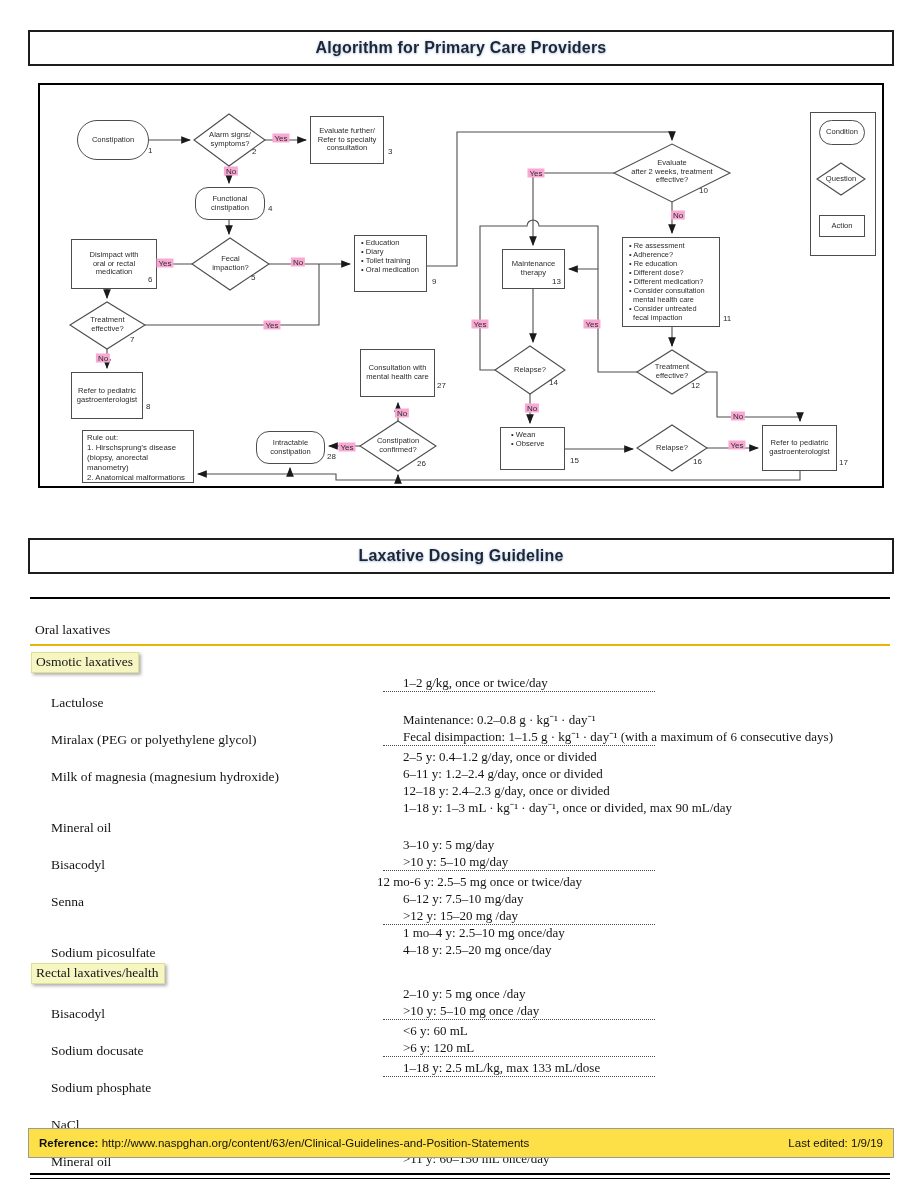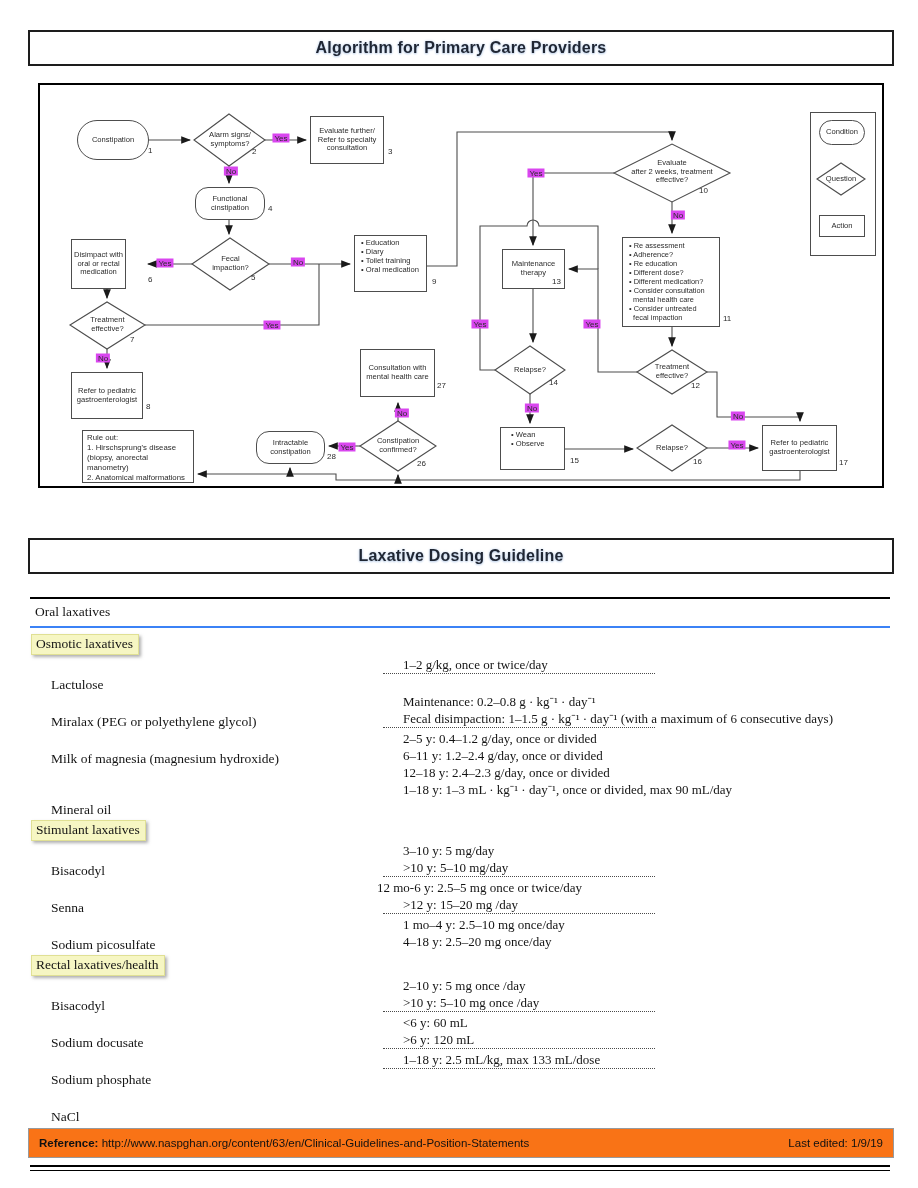--- a/index.html
+++ b/index.html
@@ -17,44 +17,44 @@
   .node{position:absolute;border:1px solid #4d4d4d;background:#fff;display:flex;align-items:center;
         justify-content:center;text-align:center;color:#2b2b2b;box-sizing:border-box;
         font:7.6px/1.18 "Liberation Sans",sans-serif;}
   .node span{white-space:pre-line;}
   .pill{border-radius:20px;}
   .round{border-radius:13px;}
   .list{justify-content:flex-start;align-items:flex-start;text-align:left;padding:3px 2px 2px 6px;}
   .dtext{position:absolute;text-align:center;color:#2b2b2b;font:7.6px/1.15 "Liberation Sans",sans-serif;
          white-space:pre-line;}
   .num{position:absolute;font:8px "Liberation Sans",sans-serif;color:#2b2b2b;}
-  .elabel{position:absolute;transform:translate(-50%,-50%);background:#d946ef;padding:0 2px;
+  .elabel{position:absolute;transform:translate(-50%,-50%);background:#f9a8d4;padding:0 2px;
           font:8px "Liberation Sans",sans-serif;color:#2b2b2b;}
   .legendbox{position:absolute;left:770px;top:27px;width:64px;height:142px;border:1px solid #4d4d4d;}
   
   .tablewrap{position:absolute;left:30px;top:597px;width:860px;color:#141414;
              font-family:"Liberation Serif",serif;}
-  .thead{display:flex;border-top:2px solid #000;border-bottom:2px solid #3b82f6;padding:5px 0 6px 0;}
+  .thead{display:flex;border-top:2px solid #000;border-bottom:2px solid #eab308;padding:23px 0 6px 0;}
   .thead .c1{width:373px;padding-left:5px;font-size:13.5px;}
   .thead .c2{flex:1;text-align:center;font-size:13.5px;}
   .tbody{padding-top:4px;}
   .cat{margin:2px 0 1px 1px;font-size:13.5px;line-height:18px;}
   .chip{display:inline-block;background:#f6f6c3;border:1px solid #e0e094;padding:0 5px 1px 4px;
         box-shadow:2px 2px 3px rgba(110,110,110,.55);}
   .drow{display:flex;}
   .dname{width:373px;padding-left:21px;font-size:13.5px;line-height:17px;box-sizing:border-box;margin-top:20px;}
   .vcenter{display:flex;align-items:center;}
   .ddoses{flex:1;}
   .dline{position:relative;font-size:13px;line-height:17px;white-space:nowrap;}
   .dline.dotted::after{content:"";position:absolute;left:-20px;bottom:-1px;width:272px;
         border-top:1.6px dotted #4a4a4a;}
   .outdent{margin-left:-26px;}
   .tbl-bottom{margin-top:3px;height:3px;border-top:2px solid #000;border-bottom:1px solid #000;}
   
-  .footer{position:absolute;left:28px;top:1128px;width:866px;height:30px;background:#f97316;
+  .footer{position:absolute;left:28px;top:1128px;width:866px;height:30px;background:#fde047;
           border:1px solid #989a9c;box-sizing:border-box;display:flex;align-items:center;
           justify-content:space-between;padding:14px 10px;font:11.5px "Liberation Sans",sans-serif;color:#111;}
   .footer .bold{font-weight:bold;}
 </style>
 </head>
 <body>
 
 <div class="page">
 
   <div class="titlebox" style="top:30px">
@@ -113,21 +113,21 @@
       </div>
     <div class="node" style="left:270px;top:31px;width:74px;height:48px">
         <span>Evaluate further/
 Refer to specialty
 consultation</span>
       </div>
     <div class="node round" style="left:155px;top:102px;width:70px;height:33px">
         <span>Functional
 cinstipation</span>
       </div>
-    <div class="node" style="left:31px;top:154px;width:55px;height:50px">
+    <div class="node" style="left:31px;top:154px;width:86px;height:50px">
         <span>Disimpact with
 oral or rectal
 medication</span>
       </div>
     <div class="node" style="left:31px;top:287px;width:72px;height:47px">
         <span>Refer to pediatric
 gastroenterologist</span>
       </div>
     <div class="node list" style="left:314px;top:150px;width:73px;height:57px">
         <span>• Education
@@ -270,32 +270,32 @@
         </div>
       </div>
 
       <div class="drow">
         <div class="dname">Mineral oil</div>
         <div class="ddoses">
             <div class="dline">1–18 y: 1–3 mL · kg⁻¹ · day⁻¹, once or divided, max 90 mL/day</div>
           </div>
       </div>
 
-      <div class="cat"><span class="chip">Stimulant laxatives</span></div>
       <div class="drow">
         <div class="dname">Bisacodyl</div>
         <div class="ddoses">
           <div class="dline">3–10 y: 5 mg/day</div>
           <div class="dline dotted">&gt;10 y: 5–10 mg/day</div>
         </div>
       </div>
       <div class="drow">
         <div class="dname">Senna</div>
         <div class="ddoses">
           <div class="dline outdent">12 mo-6 y: 2.5–5 mg once or twice/day</div>
+          <div class="dline">6–12 y: 7.5–10 mg/day</div>
           <div class="dline dotted">&gt;12 y: 15–20 mg /day</div>
         </div>
       </div>
       <div class="drow">
         <div class="dname">Sodium picosulfate</div>
         <div class="ddoses">
           <div class="dline">1 mo–4 y: 2.5–10 mg once/day</div>
           <div class="dline">4–18 y: 2.5–20 mg once/day</div>
         </div>
       </div>

